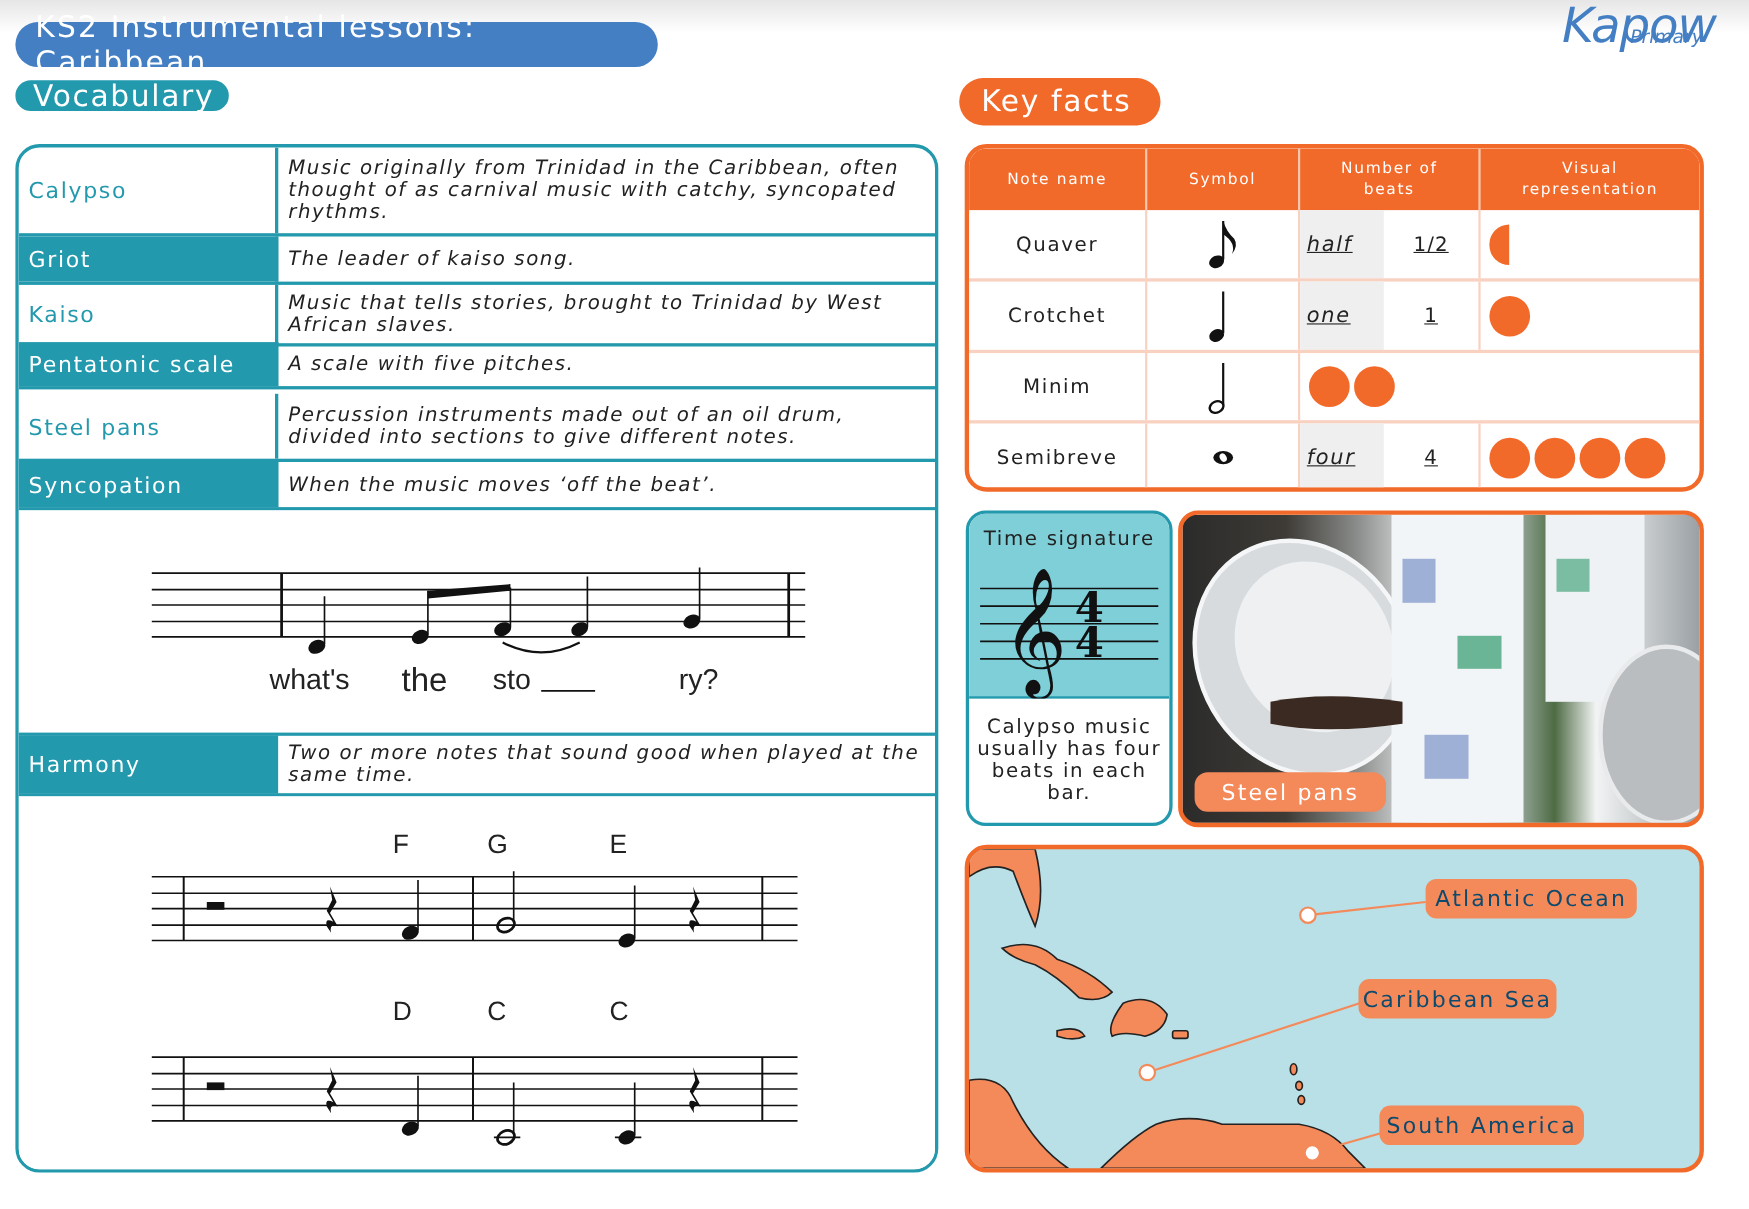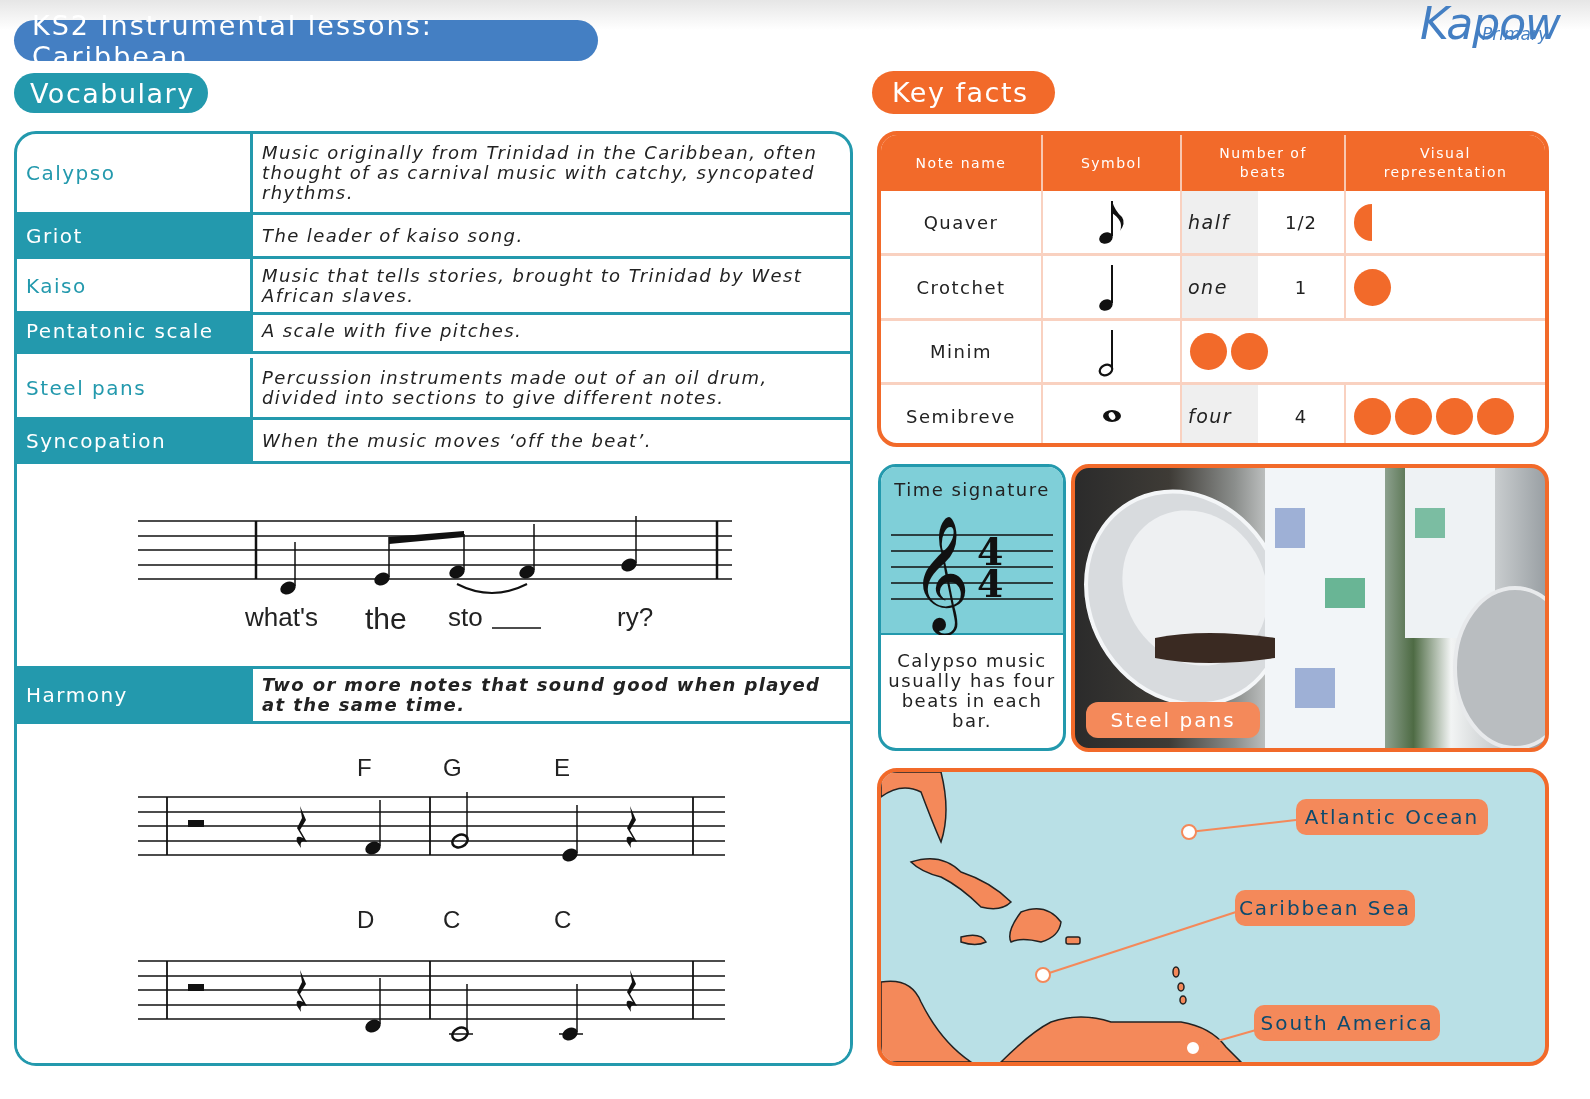--- a/index.html
+++ b/index.html
@@ -5,21 +5,21 @@
   * { box-sizing: border-box; margin: 0; padding: 0; }
   html, body { width: 1590px; height: 1099px; overflow: hidden; background: #ffffff; }
   body { position: relative; font-family: "DejaVu Sans", sans-serif; color: #222; }
   .topshade { position: absolute; left: 0; top: 0; width: 1590px; height: 30px;
     background: linear-gradient(#e6e6e6, #ffffff); }
 
   .pill { position: absolute; color: #fff; border-radius: 22px; letter-spacing: 1.5px;
     font-family: "DejaVu Sans", sans-serif; display: flex; align-items: center; }
   .title-pill { left: 14px; top: 20px; width: 584px; height: 41px; background: #447fc3;
     font-size: 27px; padding-left: 18px; letter-spacing: 2px; }
-  .vocab-pill { left: 14px; top: 73px; width: 194px; height: 40px; background: #2399ad;
+  .vocab-pill { left: 14px; top: 73px; width: 194px; height: 28px; background: #2399ad;
     font-size: 27px; padding-left: 16px; }
   .keyfacts-pill { left: 872px; top: 71px; width: 183px; height: 43px; background: #f26a2a;
     font-size: 27px; padding-left: 20px; }
 
   .logo { position: absolute; left: 1420px; top: 0px; width: 140px; height: 70px; color: #447fc3; }
   .logo .k { position: absolute; left: 0; top: -2px; font-size: 44px; font-style: italic;
     font-family: "DejaVu Sans", sans-serif; letter-spacing: -1px; }
   .logo .p { position: absolute; left: 62px; top: 24px; font-size: 17px; font-style: italic; }
 
   
@@ -39,21 +39,21 @@
   .kf-head { position: absolute; left: 0; top: 0; width: 100%; height: 56px; background: #f26a2a; display: flex; }
   .kf-head div { color: #fff; font-size: 14px; letter-spacing: 1.5px; display: flex; align-items: center;
     justify-content: center; text-align: center; line-height: 19px; border-right: 2px solid #f9c7b0; }
   .kf-head div:last-child { border-right: none; }
   .c1 { width: 162px; } .c2 { width: 139px; } .c3 { width: 164px; } .c4 { flex: 1; }
   .kf-row { position: absolute; left: 0; width: 100%; display: flex; border-top: 3px solid #f9d1c0; }
   .kf-row > div { display: flex; align-items: center; border-right: 2px solid #f9d1c0; }
   .kf-row > div:last-child { border-right: none; }
   .kf-name { justify-content: center; font-size: 18px; letter-spacing: 1.5px; }
   .kf-sym { justify-content: center; }
-  .kf-beats { padding: 0; }
+  .kf-beats { padding: 0; text-decoration: underline; }
   .kf-beats .w { width: 76px; height: 100%; background: #efefef; display: flex; align-items: center;
     padding-left: 6px; font-size: 19px; letter-spacing: 1.5px; font-style: italic; }
   .kf-beats .n { flex: 1; text-align: center; font-size: 18px; letter-spacing: 1px; }
   .kf-vis { padding-left: 8px; gap: 4px; }
   .dot { width: 37px; height: 37px; border-radius: 50%; background: #f26a2a; }
   .half { width: 18px; height: 37px; border-radius: 37px 0 0 37px; background: #f26a2a; }
 
   
   .ts { position: absolute; left: 878px; top: 464px; width: 188px; height: 287px;
     border: 3px solid #2399ad; border-radius: 18px; overflow: hidden; background: #fff; }
@@ -145,21 +145,21 @@
       <line x1="475" y1="164" x2="524" y2="164" stroke="#111" stroke-width="1.5"></line>
     </svg>
     <span style="position:absolute;left:228px;top:138px;font-size:26px;font-family:'Liberation Sans',sans-serif;">what's</span>
     <span style="position:absolute;left:348px;top:138px;font-size:30px;font-family:'Liberation Sans',sans-serif;">the</span>
     <span style="position:absolute;left:431px;top:138px;font-size:26px;font-family:'Liberation Sans',sans-serif;">sto</span>
     <span style="position:absolute;left:600px;top:138px;font-size:26px;font-family:'Liberation Sans',sans-serif;">ry?</span>
   </div>
 
   <div class="vrow dark" style="top:532px;height:58px;border-top:3px solid #2399ad;">
     <div class="vterm">Harmony</div>
-    <div class="vdef" style="background:#fff;font-weight:bold;">Two or more notes that sound good when played at the same time.</div>
+    <div class="vdef" style="background:#fff;">Two or more notes that sound good when played at the same time.</div>
   </div>
 
   <div class="music-area" style="top:590px;height:345px;">
     <svg width="833" height="340" viewBox="0 0 833 340">
       <g stroke="#111" stroke-width="1.5">
         <line x1="121" y1="73" x2="708" y2="73"></line>
           <line x1="121" y1="88" x2="708" y2="88"></line>
         <line x1="121" y1="102" x2="708" y2="102"></line>
           <line x1="121" y1="117" x2="708" y2="117"></line>
         <line x1="121" y1="131" x2="708" y2="131"></line>

